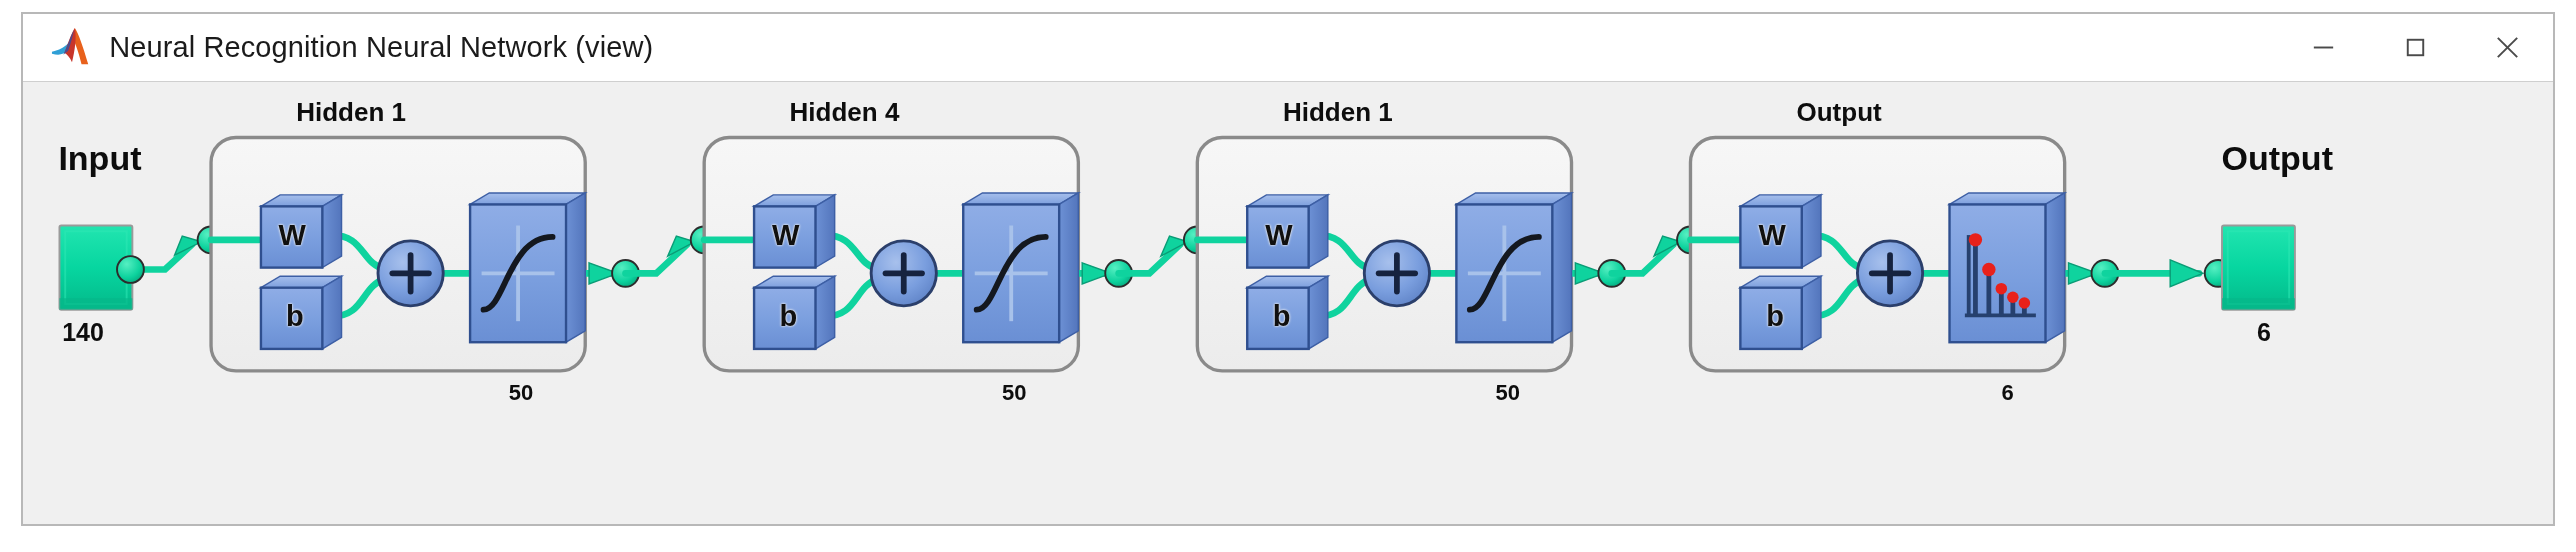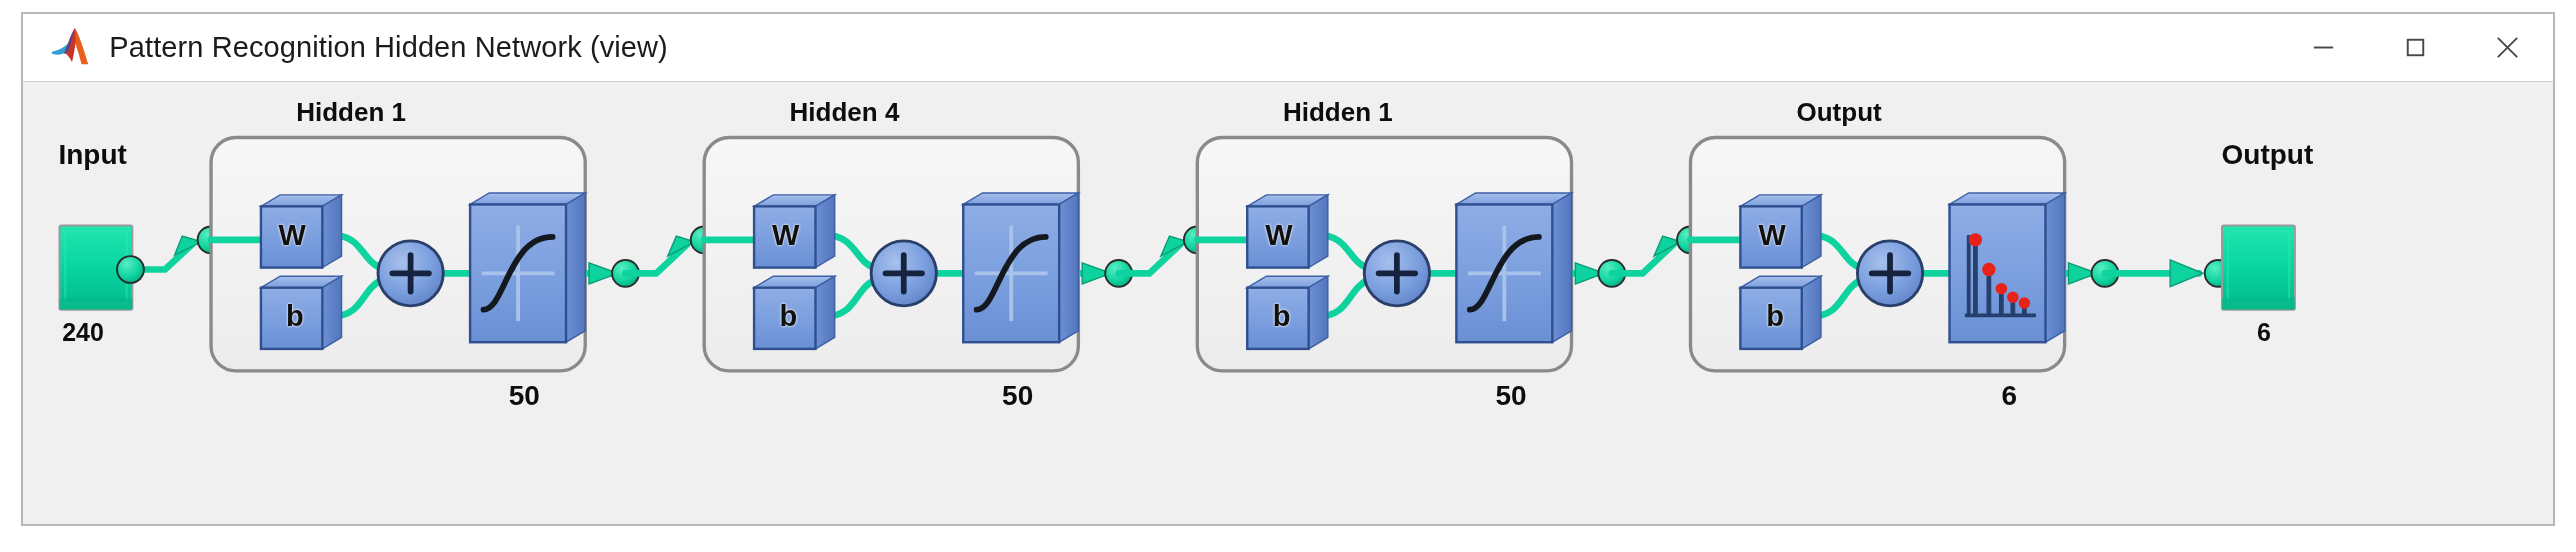--- a/index.html
+++ b/index.html
@@ -83,43 +83,43 @@
   
   .lbl {
     position: absolute;
     font-family: "Liberation Sans", sans-serif;
     font-weight: bold;
     color: #0d0d0d;
     white-space: nowrap;
     text-shadow: 0 0 2.9px #f0f0f0, 0 0 1.9px #f0f0f0;
   }
   .lbl-group { font-size: 26px; }
-  .lbl-io    { font-size: 28px; text-align: center; }
-  .lbl-count { font-size: 28px; }
+  .lbl-io    { font-size: 34px; text-align: center; }
+  .lbl-count { font-size: 22px; }
   .lbl-count-io { font-size: 25px; }
   .lbl-wb {
     font-size: 29px;
     color: #101010;
   }
 </style>
 </head>
 <body>
 
 <div class="window">
 
   <div class="titlebar">
 
     <svg class="app-logo" viewBox="0 0 46 44">
       <path d="M2 27 C10 25 14 23 19 18 L23 22 L19 26 C14 30 9 31 2 29 Z" fill="#2f9fd6"></path>
       <path d="M26 2 C30 8 34 20 40 40 L33 40 C30 28 27 19 24 14 Z" fill="#e8611c"></path>
       <path d="M26 2 C22 8 19 18 15 28 C18 30 21 33 23 38 C26 26 28 12 26 2 Z" fill="#c8352a"></path>
       <path d="M25 4 C21 12 18 22 14 30 L19 26 C22 18 24 10 25 4 Z" fill="#3b4f9c" opacity=".85"></path>
     </svg>
 
-    <div class="title-text">Pattern Recognition Hidden Network (view)</div>
+    <div class="title-text">Neural Recognition Neural Network (view)</div>
 
     <div class="win-controls">
       <div class="win-btn">
         <svg width="29" height="29" viewBox="0 0 30 30">
           <line x1="5" y1="15" x2="25" y2="15" stroke="#4a4a4a" stroke-width="2"></line>
         </svg>
       </div>
       <div class="win-btn">
         <svg width="29" height="29" viewBox="0 0 30 30">
           <rect x="7" y="7" width="16" height="16" fill="none" stroke="#4a4a4a" stroke-width="2"></rect>
@@ -376,21 +376,21 @@
       <g>
         <rect x="2294" y="152" width="72" height="10" fill="#0bbd8d"></rect>
         <rect x="2292" y="150" width="76" height="88" rx="2" fill="url(#gTeal)" stroke="#9a9a9a" stroke-width="2"></rect>
         <rect x="2298" y="156" width="64" height="76" fill="none" stroke="#30e8b5" stroke-width="2" opacity=".55"></rect>
         <rect x="2292" y="226" width="76" height="12" fill="#06b88a" opacity=".75"></rect>
       </g>
 
     </svg>
 
     <div class="lbl lbl-io" style="left:1.40%; top:13.0%;">Input</div>
-    <div class="lbl lbl-count-io" style="left:1.55%; top:53.5%;">240</div>
+    <div class="lbl lbl-count-io" style="left:1.55%; top:53.5%;">140</div>
 
     <div class="lbl lbl-group" style="left:10.8%; top:3.4%;">Hidden 1</div>
     <div class="lbl lbl-wb" style="left:10.1%; top:31.0%;">W</div>
     <div class="lbl lbl-wb" style="left:10.4%; top:49.5%;">b</div>
     <div class="lbl lbl-count" style="left:19.2%; top:67.5%;">50</div>
 
     <div class="lbl lbl-group" style="left:30.3%; top:3.4%;">Hidden 4</div>
     <div class="lbl lbl-wb" style="left:29.6%; top:31.0%;">W</div>
     <div class="lbl lbl-wb" style="left:29.9%; top:49.5%;">b</div>
     <div class="lbl lbl-count" style="left:38.7%; top:67.5%;">50</div>

